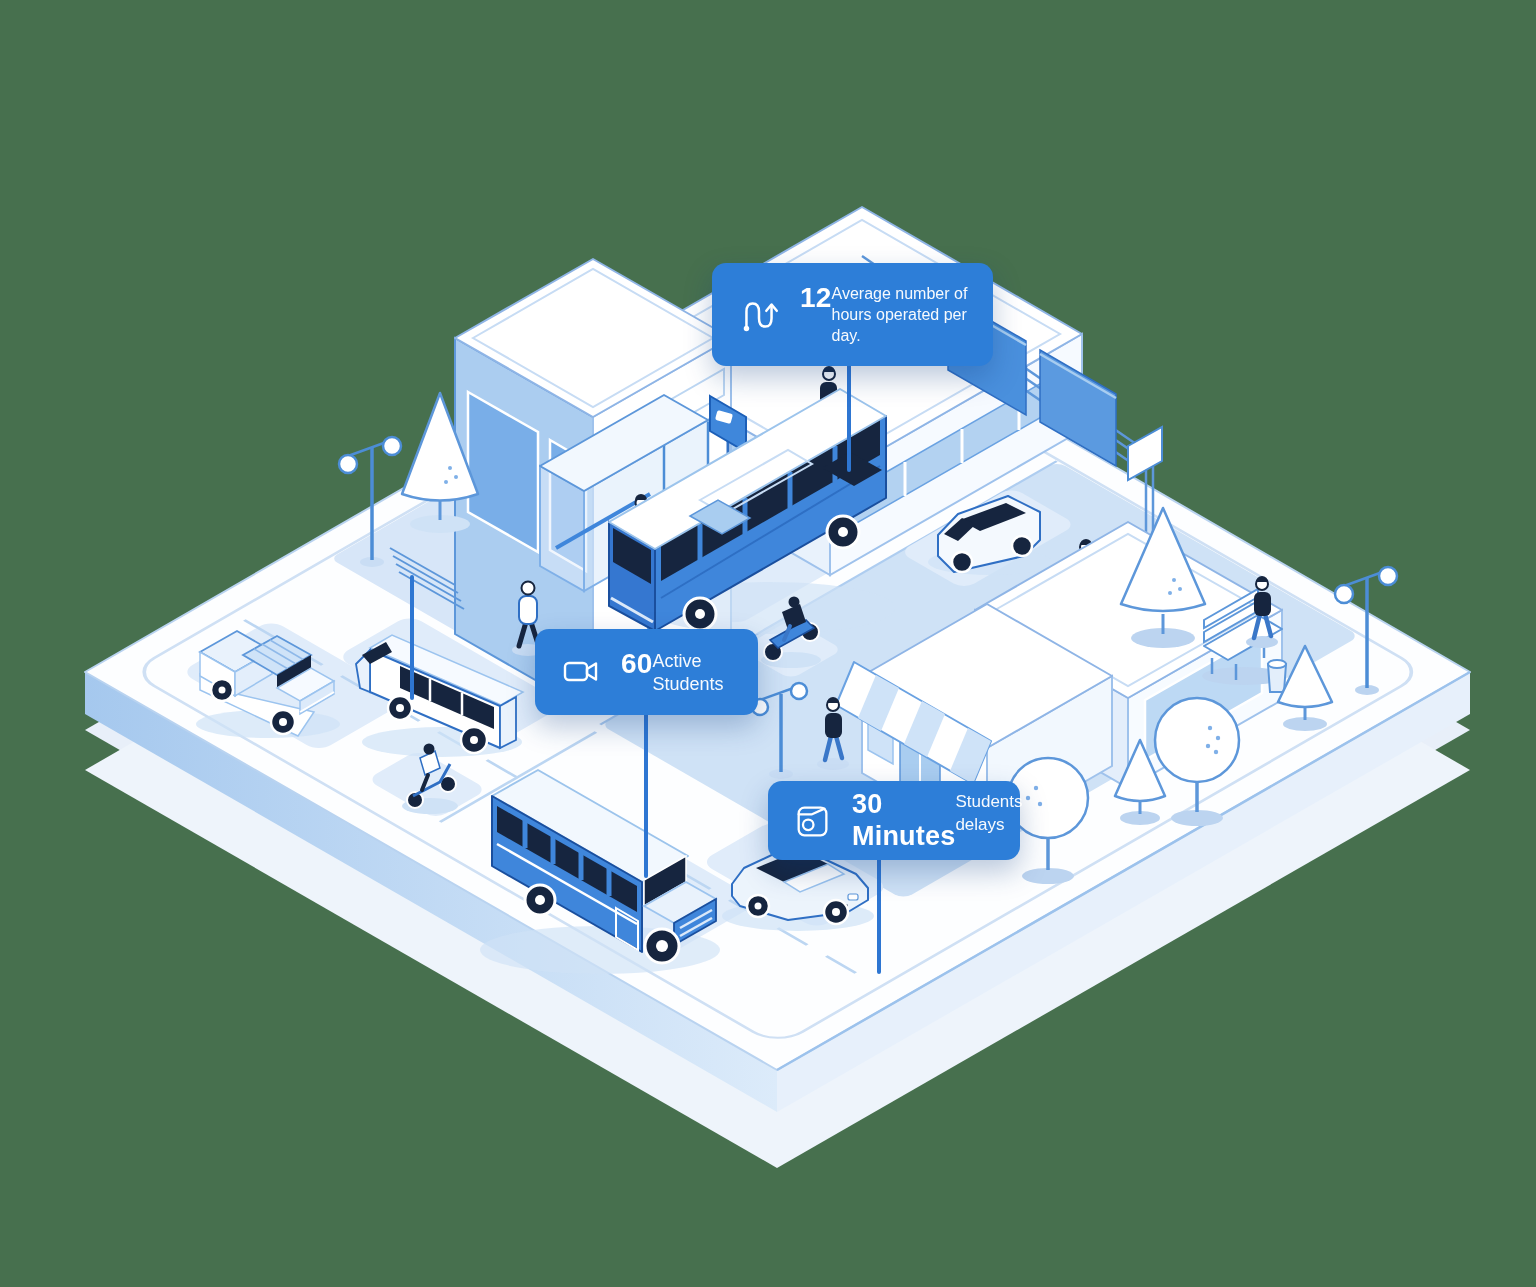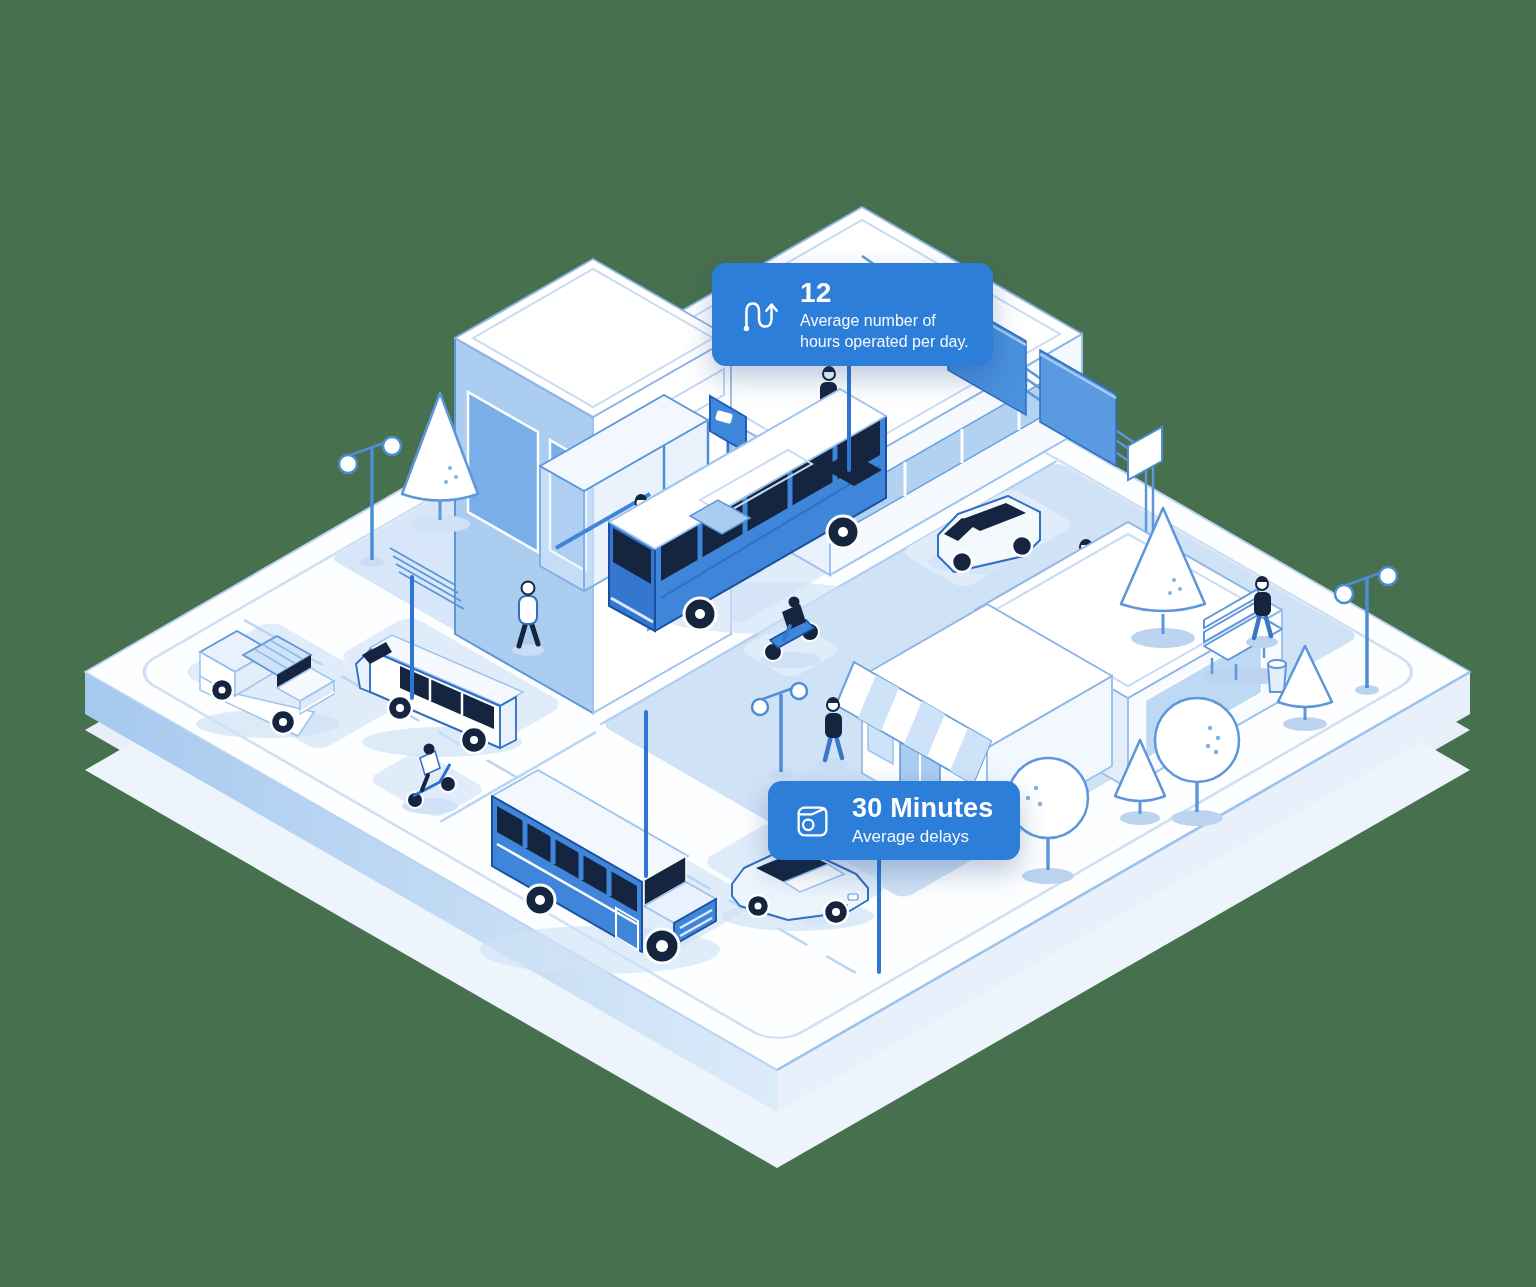--- a/index.html
+++ b/index.html
@@ -9,21 +9,21 @@
   .stem{position:absolute;width:4px;background:var(--stem-blue,#2E76D2);border-radius:2px;z-index:5;}
   .callout{
     position:absolute;z-index:10;
     background:var(--card-blue,#2D7ED8);
     border-radius:14px;color:#fff;
     display:flex;align-items:center;gap:18px;
     box-shadow:0 12px 28px rgba(15,60,130,.28);
     padding:0 20px 0 24px;box-sizing:border-box;
   }
   .cicon{flex:0 0 auto;display:flex;align-items:center;justify-content:center;}
-  .ctext{display:flex;flex-direction:column;justify-content:center;}
+  .ctext{display:flex;flex-direction:row;justify-content:center;}
   .cvalue{font-size:28px;font-weight:700;line-height:1.15;letter-spacing:.2px;}
   .clabel{font-size:16px;font-weight:400;line-height:1.3;color:rgba(255,255,255,.96);margin-top:2px;}
   .c1{left:712px;top:263px;width:281px;height:103px;}
   .c1 .clabel{max-width:192px;}
   .c2{left:287px;top:497px;width:263px;height:86px;}
   .c2 .cvalue{font-size:30px;}
   .c3{left:535px;top:629px;width:223px;height:86px;}
   .c3 .clabel{font-size:18px;}
   .c4{left:768px;top:781px;width:252px;height:79px;}
   .c4 .cvalue{font-size:27px;}
@@ -439,28 +439,40 @@
       <circle cx="10" cy="35" r="2.6" fill="#fff" stroke="none"></circle>
     </svg>
   </span>
   <span class="ctext">
     <span class="cvalue">12</span>
     <span class="clabel">Average number of hours operated per day.</span>
   </span>
 </div>
 
 
+<div class="callout c3">
+  <span class="cicon">
+    <svg width="44" height="44" viewBox="0 0 44 44" fill="none" stroke="#fff" stroke-width="2.4" stroke-linecap="round" stroke-linejoin="round">
+      <rect x="6" y="13" width="22" height="17" rx="4"></rect>
+      <path d="M28 19 L37 13.5 L37 29.5 L28 24 Z"></path>
+    </svg>
+  </span>
+  <span class="ctext">
+    <span class="cvalue">60</span>
+    <span class="clabel">Active Students</span>
+  </span>
+</div>
 
 <div class="callout c4">
   <span class="cicon">
     <svg width="42" height="42" viewBox="0 0 44 44" fill="none" stroke="#fff" stroke-width="2.4" stroke-linecap="round" stroke-linejoin="round">
       <rect x="7" y="8" width="29" height="29" rx="6"></rect>
       <path d="M7 15 L21 15 M21 15 L34 9"></path>
       <circle cx="17" cy="26" r="5.5"></circle>
     </svg>
   </span>
   <span class="ctext">
     <span class="cvalue">30 Minutes</span>
-    <span class="clabel">Average delays</span>
+    <span class="clabel">Students delays</span>
   </span>
 </div>
 
 </div>
 
 </body></html>

